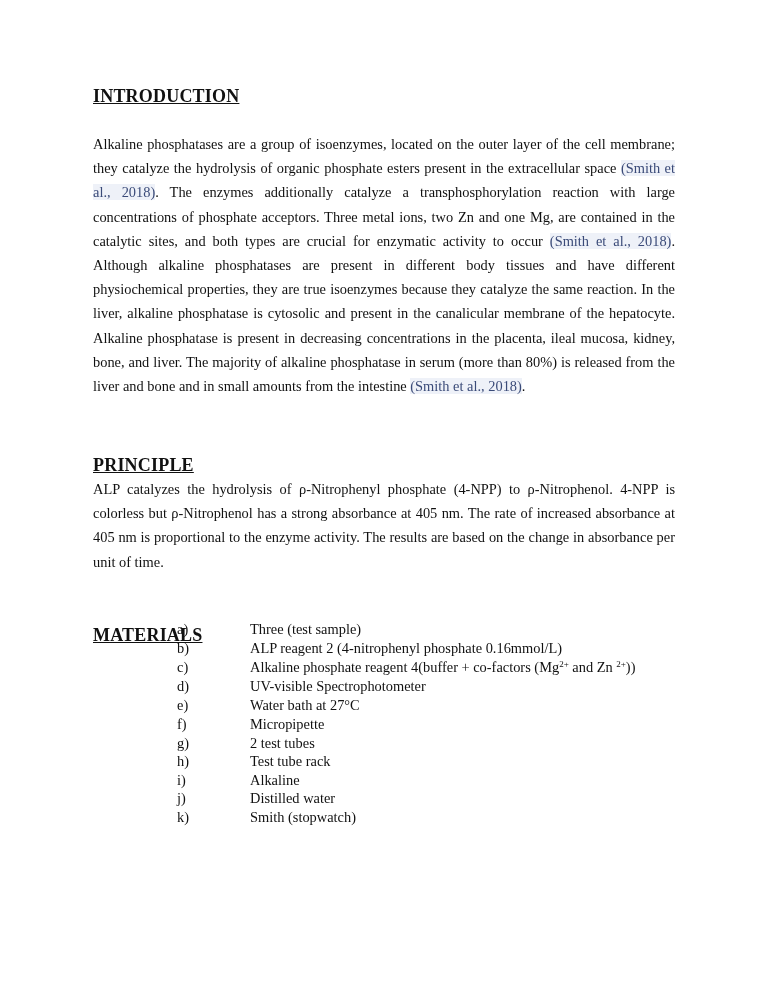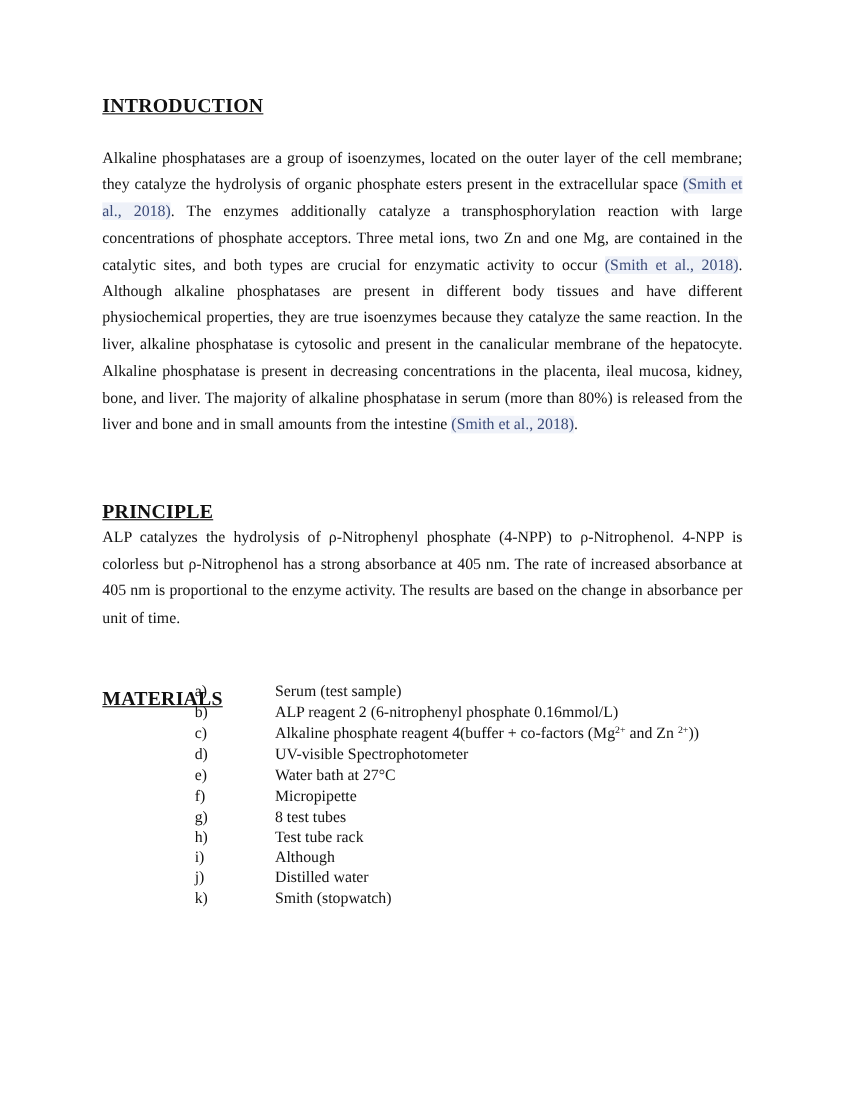--- a/index.html
+++ b/index.html
@@ -27,53 +27,53 @@
   </p>
 
   <h2 style="top:455px;">PRINCIPLE</h2>
   <p style="top:477px;">ALP catalyzes the hydrolysis of ρ-Nitrophenyl phosphate (4-NPP) to ρ-Nitrophenol. 4-NPP is colorless but ρ-Nitrophenol has a strong absorbance at 405 nm. The rate of increased absorbance at 405 nm is proportional to the enzyme activity. The results are based on the change in absorbance per unit of time.</p>
 
   <h2 style="top:625px;">MATERIALS</h2>
 
   <div class="materials">
     <div class="mat-row" style="top:621px;">
         <span class="mat-letter">a)</span>
-        <span class="mat-text">Serum (test sample)</span>
+        <span class="mat-text">Three (test sample)</span>
       </div>
     <div class="mat-row" style="top:640px;">
         <span class="mat-letter">b)</span>
-        <span class="mat-text">ALP reagent 2 (6-nitrophenyl phosphate 0.16mmol/L)</span>
+        <span class="mat-text">ALP reagent 2 (4-nitrophenyl phosphate 0.16mmol/L)</span>
       </div>
     <div class="mat-row" style="top:659px;">
         <span class="mat-letter">c)</span>
         <span class="mat-text"><span>Alkaline phosphate reagent 4(buffer + co-factors (Mg</span><sup>2+</sup><span> and Zn </span><sup>2+</sup><span>))</span></span>
       </div>
     <div class="mat-row" style="top:678px;">
         <span class="mat-letter">d)</span>
         <span class="mat-text">UV-visible Spectrophotometer</span>
       </div>
     <div class="mat-row" style="top:697px;">
         <span class="mat-letter">e)</span>
         <span class="mat-text">Water bath at 27°C</span>
       </div>
     <div class="mat-row" style="top:716px;">
         <span class="mat-letter">f)</span>
         <span class="mat-text">Micropipette</span>
       </div>
     <div class="mat-row" style="top:735px;">
         <span class="mat-letter">g)</span>
-        <span class="mat-text">8 test tubes</span>
+        <span class="mat-text">2 test tubes</span>
       </div>
     <div class="mat-row" style="top:753px;">
         <span class="mat-letter">h)</span>
         <span class="mat-text">Test tube rack</span>
       </div>
     <div class="mat-row" style="top:772px;">
         <span class="mat-letter">i)</span>
-        <span class="mat-text">Although</span>
+        <span class="mat-text">Alkaline</span>
       </div>
     <div class="mat-row" style="top:790px;">
         <span class="mat-letter">j)</span>
         <span class="mat-text">Distilled water</span>
       </div>
     <div class="mat-row" style="top:809px;">
         <span class="mat-letter">k)</span>
         <span class="mat-text">Smith (stopwatch)</span>
       </div>
   </div>

